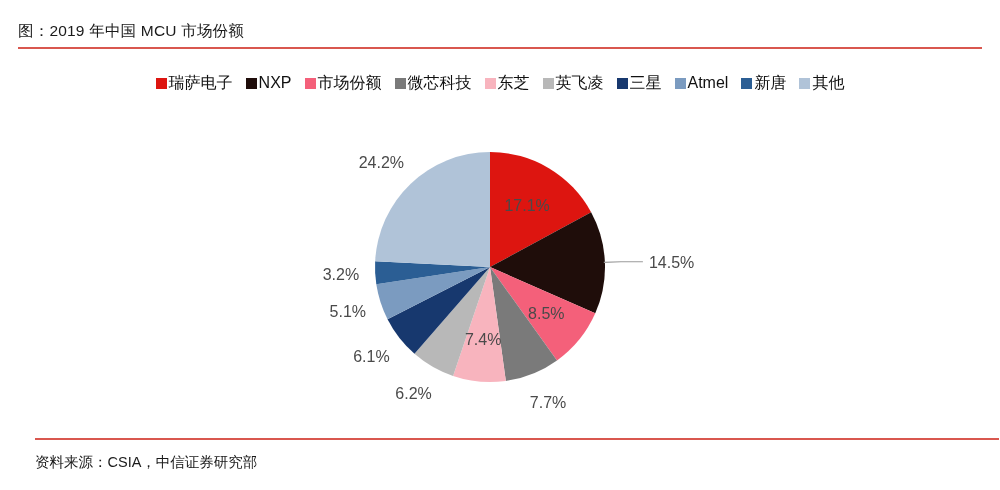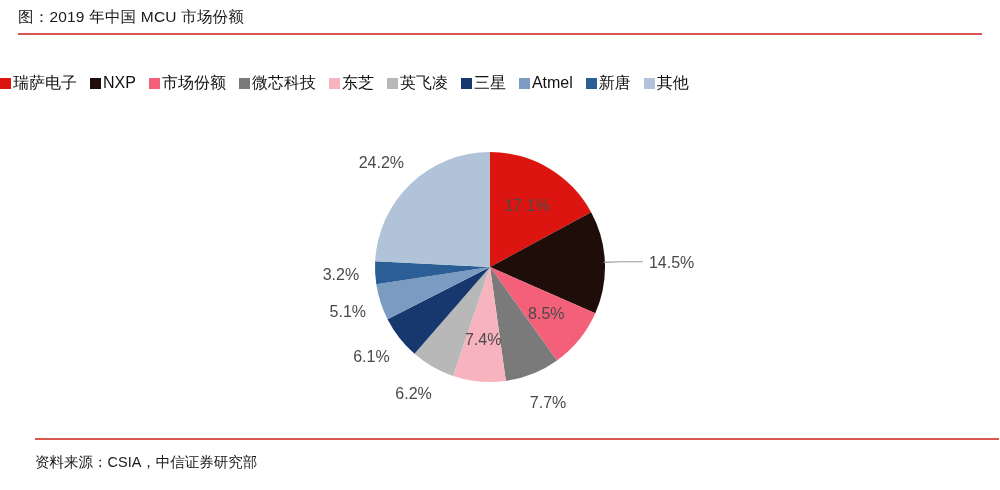--- a/index.html
+++ b/index.html
@@ -19,21 +19,21 @@
     position: absolute;
     inset: 0;
     width: 1000px;
     height: 490px;
   }
 
   
   .title-block {
     position: absolute;
     left: 18px;
-    top: 6px;
+    top: 20px;
     width: 964px;
   }
   .chart-title {
     font-size: 15.5px;
     font-weight: 400;
     color: #1a1a1a;
     letter-spacing: 0.2px;
     white-space: nowrap;
     line-height: 22px;
   }
@@ -46,20 +46,21 @@
 
   
   .legend {
     position: absolute;
     left: 0;
     top: 74px;
     width: 1000px;
     display: flex;
     flex-direction: row;
     align-items: center;
+    justify-content: center;
     gap: 13px;
     flex-wrap: nowrap;
   }
   .legend-item {
     display: flex;
     flex-direction: row;
     align-items: center;
     gap: 2px;
     white-space: nowrap;
   }

